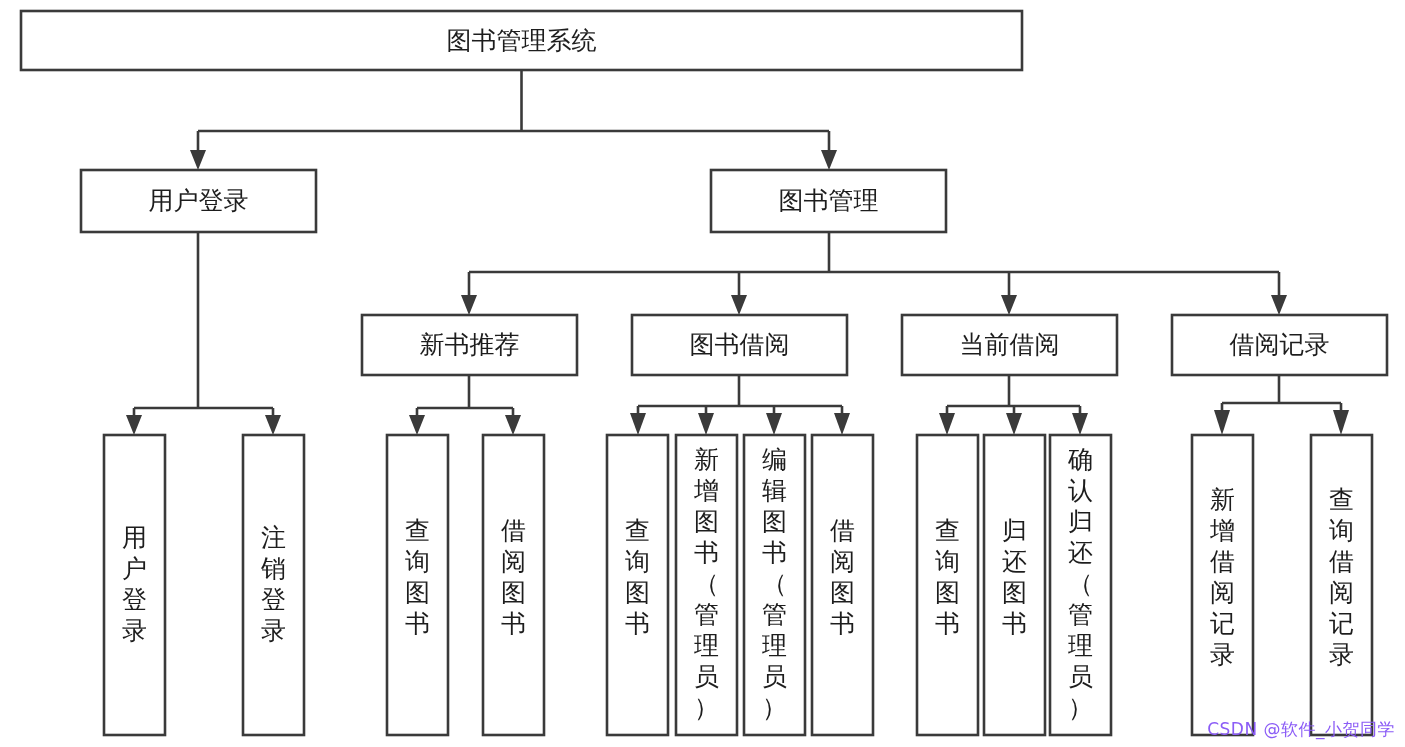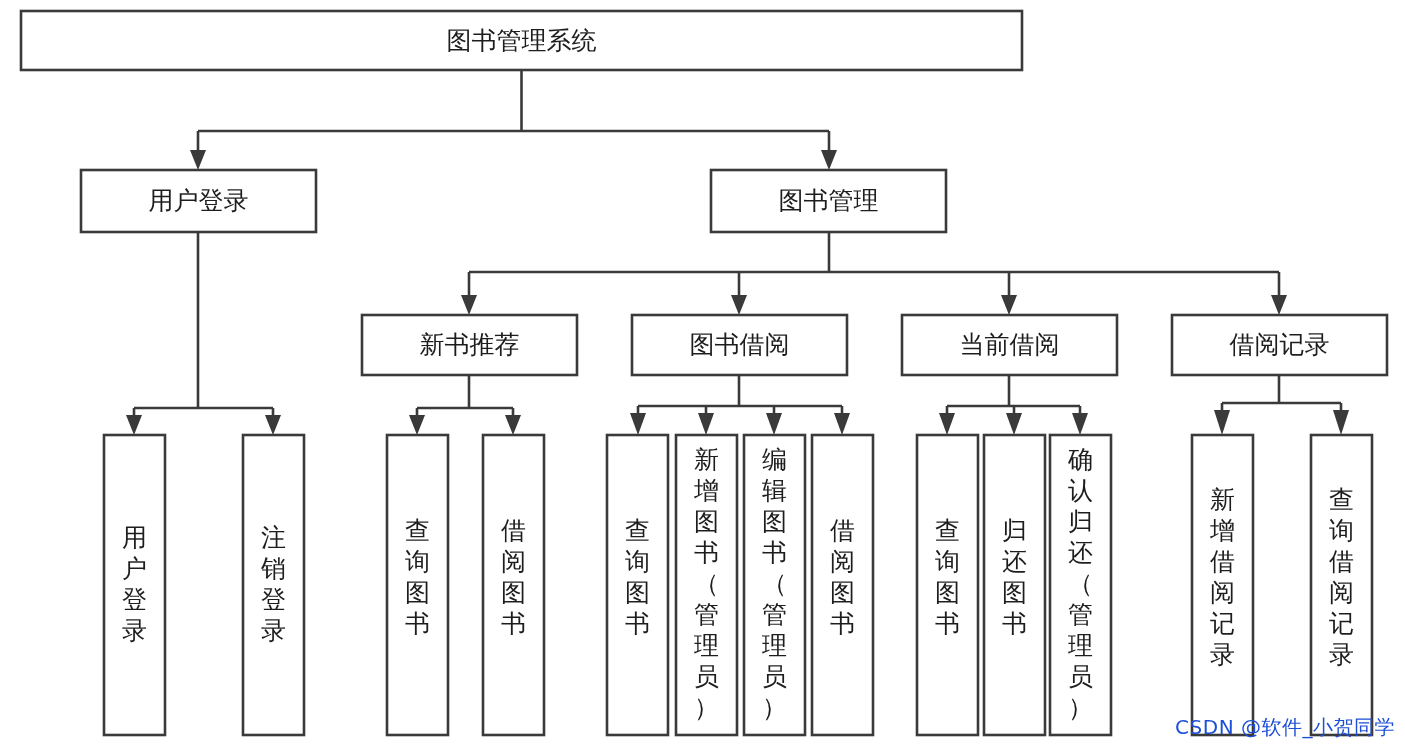--- a/index.html
+++ b/index.html
@@ -51,22 +51,22 @@
     fill: #1d1d1d;
     font-family: "DejaVu Sans", "Liberation Sans", sans-serif;
     font-size: 25px;
     text-anchor: middle;
   }
   .watermark {
     position: absolute;
     right: 10px;
     bottom: 6px;
     font-family: "DejaVu Sans", "Liberation Sans", sans-serif;
-    font-size: 20px;
-    color: #1d4ed8;
+    font-size: 17px;
+    color: #8b5cf6;
     letter-spacing: 0.5px;
     white-space: nowrap;
     pointer-events: none;
   }
 </style>
 </head>
 <body>
 
 <div id="diagram-root">
 

